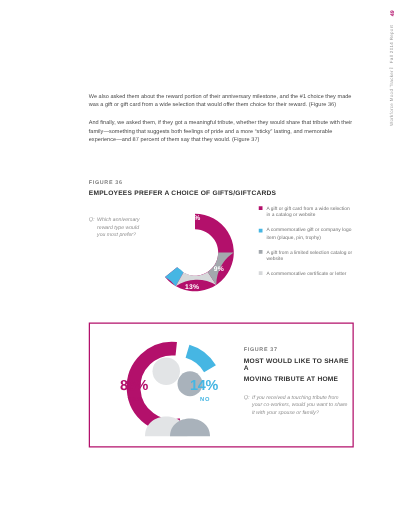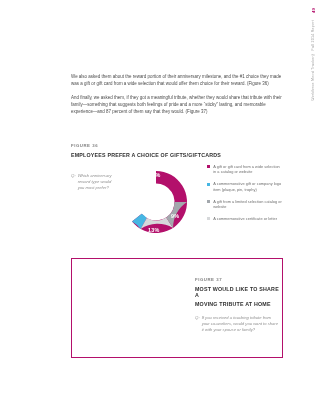--- a/index.html
+++ b/index.html
@@ -166,20 +166,38 @@
           <span class="leg-text">A commemorative certificate or letter</span>
         </div>
       </div>
 
     </div>
   </div>
 
   <div class="fig37">
     <div class="fig37-inner">
 
+      <div class="arc-wrap">
+        <svg width="110" height="76" viewBox="0 0 110 76">
+
+          <path d="M 63,6 A 31,31 0 1 0 67,67" fill="none" stroke="#b3106b" stroke-width="11"></path>
+
+          <path d="M 72,8 A 31,31 0 0 1 90,22" fill="none" stroke="#46b6e3" stroke-width="11"></path>
+
+          <circle cx="55" cy="24" r="11" fill="#e2e4e6"></circle>
+          <path d="M 38,76 C 38,55 72,55 72,76 Z" fill="#e2e4e6"></path>
+
+          <circle cx="74" cy="34" r="10" fill="#a9b2bb"></circle>
+          <path d="M 58,76 C 58,57 90,57 90,76 Z" fill="#a9b2bb"></path>
+        </svg>
+        <span class="pct86">86%</span>
+        <span class="lbl-yes">YES</span>
+        <span class="pct14">14%</span>
+        <span class="lbl-no">NO</span>
+      </div>
 
       <div class="fig37-text">
         <div class="fig-label">FIGURE 37</div>
         <div class="fig-title">MOST WOULD LIKE TO SHARE A</div>
         <div class="fig-title">MOVING TRIBUTE AT HOME</div>
         <div class="fig37-q">
           <span class="q-mark">Q:</span>
           <span class="q-text">If you received a touching tribute from your co-workers, would you want to share it with your spouse or family?</span>
         </div>
       </div>

